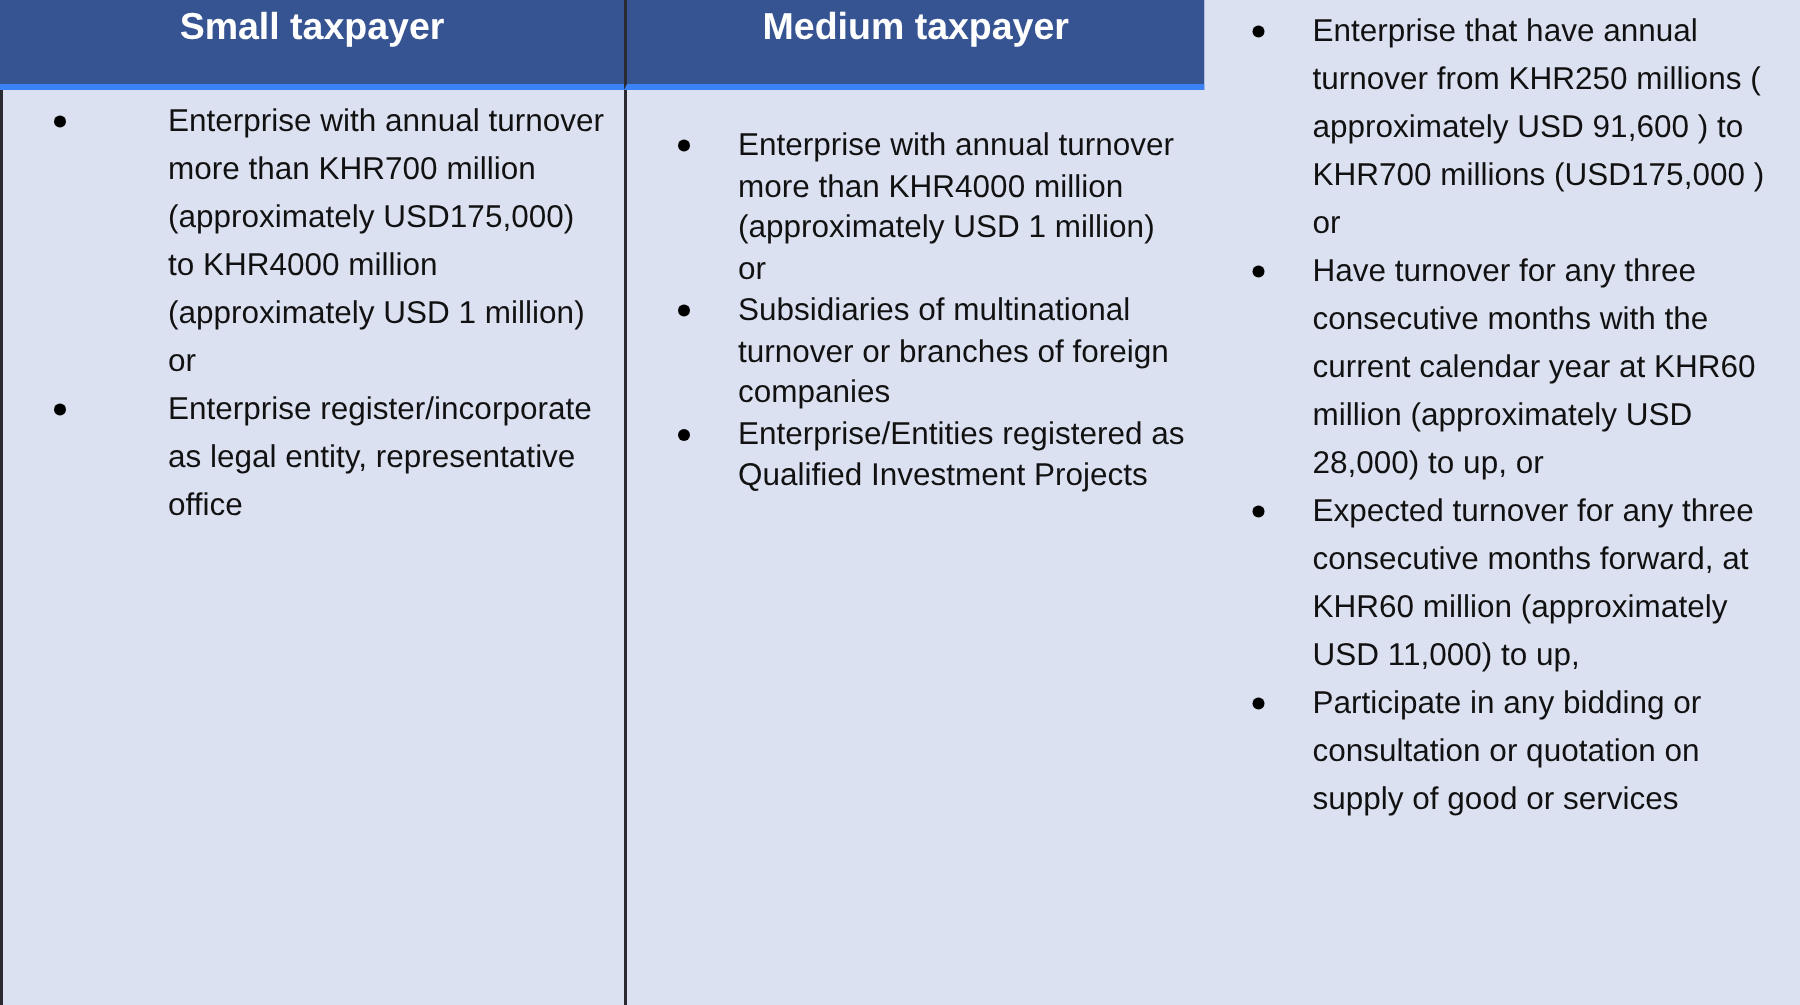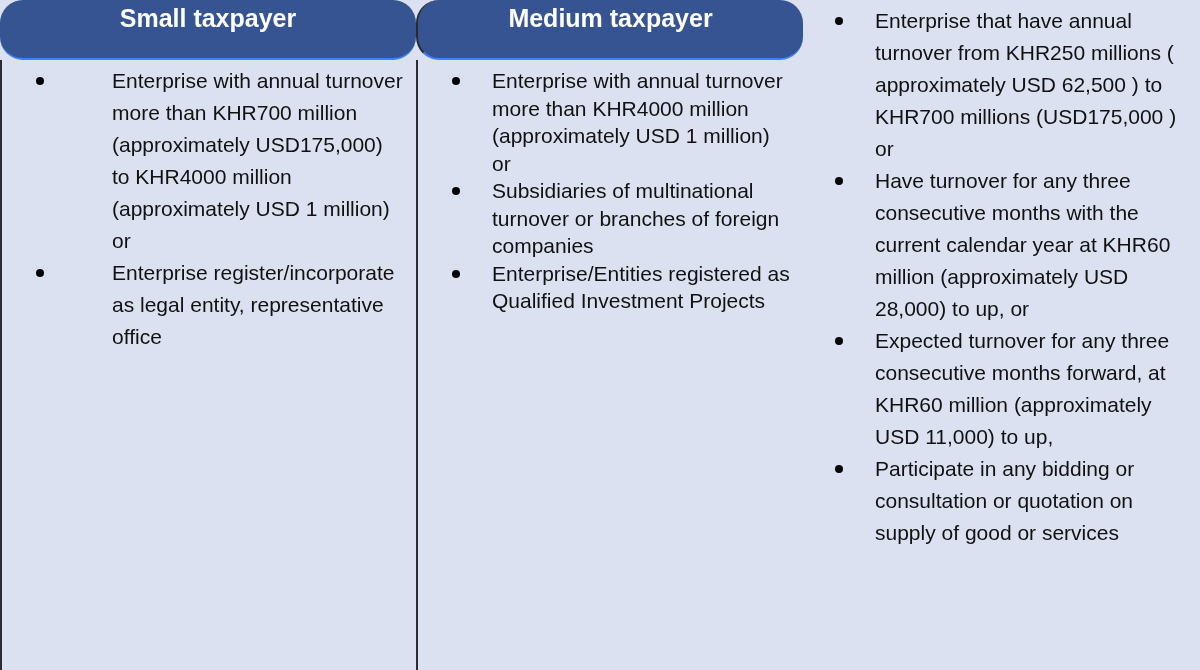--- a/index.html
+++ b/index.html
@@ -16,22 +16,21 @@
     grid-template-rows: 60px 610px;
   }
   .hcell {
     background: #375492;
     color: #ffffff;
     font-weight: bold;
     font-size: 25px;
     text-align: center;
     padding-top: 4px;
     box-sizing: border-box;
-    border-bottom: 2px solid #3b82f6;
-    border-radius: 23px;
+    border-bottom: 4px solid #3b82f6;
   }
   .hcell.c2, .hcell.c3, .bcell.c2, .bcell.c3 { border-left: 2px solid #2a2a30; }
   .bcell {
     background: #dbe1f1;
     box-sizing: border-box;
     padding-top: 5px;
   }
   ul { list-style: none; margin: 0; padding: 0; }
   li {
     position: relative;
@@ -43,32 +42,32 @@
   .bcell.c2 li { padding-left: 110px; padding-right: 10px; }
   .bcell.c3 li { padding-left: 74px; padding-right: 10px; line-height: 27.5px; }
   .bullet {
     position: absolute; top: 12px;
     width: 8px; height: 8px; border-radius: 50%;
     background: #000;
   }
   .bcell.c1 .bullet { left: 32px; }
   .bcell.c2 .bullet { left: 34px; }
   .bcell.c3 .bullet { left: 34px; top: 10px; }
-  .bcell.c3 li:first-child { margin-top: 2px; }
+  .bcell.c3 li:first-child { margin-top: 18px; }
 </style>
 </head>
 <body>
 
 <div class="table">
   <div class="hcell c1">Small taxpayer</div>
   <div class="hcell c2">Medium taxpayer</div>
 
   <div class="bcell c1">
     <ul>
-      <li><span class="bullet"></span><span>Enterprise that have annual turnover from KHR250 millions ( approximately USD 62,500 ) to KHR700 millions (USD175,000 ) or</span></li>
+      <li><span class="bullet"></span><span>Enterprise that have annual turnover from KHR250 millions ( approximately USD 91,600 ) to KHR700 millions (USD175,000 ) or</span></li>
       <li><span class="bullet"></span><span>Have turnover for any three consecutive months with the current calendar year at KHR60 million (approximately USD 28,000) to up, or</span></li>
       <li><span class="bullet"></span><span>Expected turnover for any three consecutive months forward, at KHR60 million (approximately USD 11,000) to up,</span></li>
       <li><span class="bullet"></span><span>Participate in any bidding or consultation or quotation on supply of good or services</span></li>
     </ul>
   </div>
 
   <div class="bcell c2">
     <ul>
       <li><span class="bullet"></span><span>Enterprise with annual turnover more than KHR700 million (approximately USD175,000) to KHR4000 million (approximately USD 1 million) or</span></li>
       <li><span class="bullet"></span><span>Enterprise register/incorporate as legal entity, representative office</span></li>

